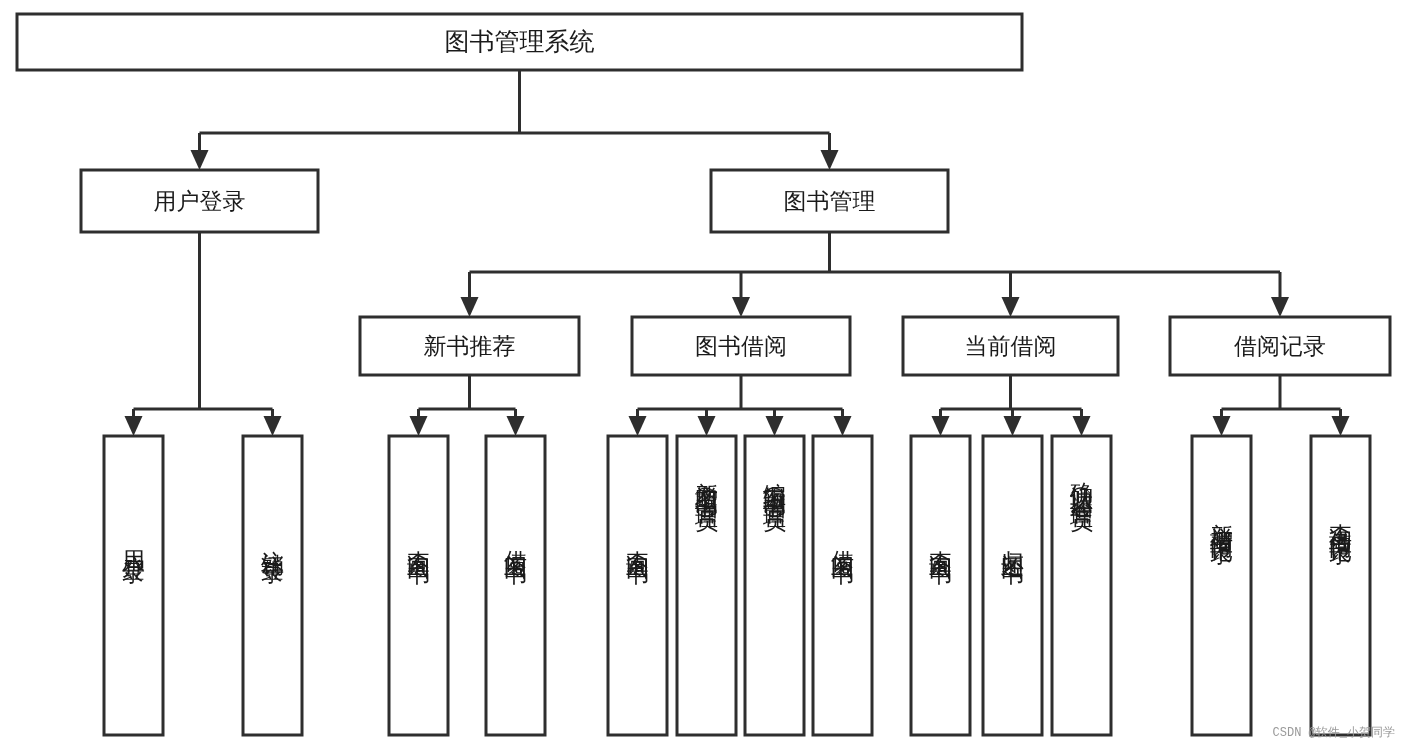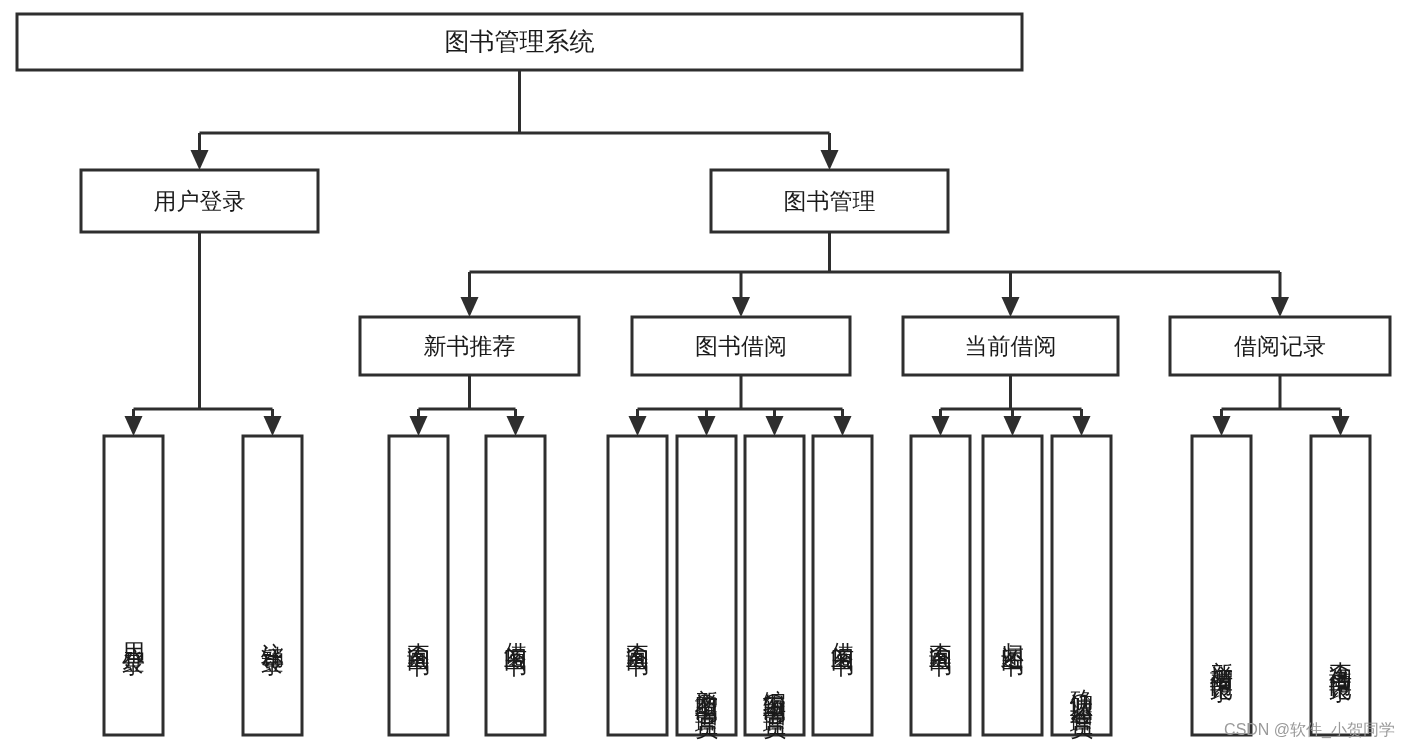--- a/index.html
+++ b/index.html
@@ -11,21 +11,20 @@
     width: 1405px;
     height: 747px;
     font-family: "DejaVu Sans", "Liberation Sans", sans-serif;
     overflow: hidden;
     position: relative;
   }
   #diagram-root {
     position: relative;
     width: 1405px;
     height: 747px;
-    text-align: right;
   }
   svg#flowchart {
     position: absolute;
     top: 0;
     left: 0;
     width: 1405px;
     height: 747px;
   }
   .node-rect {
     fill: #ffffff;
@@ -66,22 +65,22 @@
     letter-spacing: 4px;
     color: #1a1a1a;
     white-space: nowrap;
     transform: translateX(-50%);
     pointer-events: none;
   }
   .watermark {
     position: absolute;
     right: 10px;
     bottom: 6px;
-    font-family: Liberation Sans, sans-serif;
-    font-size: 16px;
+    font-family: Liberation Mono, monospace;
+    font-size: 12px;
     color: #9a9a9a;
     white-space: nowrap;
   }
 </style>
 </head>
 <body>
 
 <div id="diagram-root">
 
   <svg id="flowchart" viewBox="0 0 1405 747">

